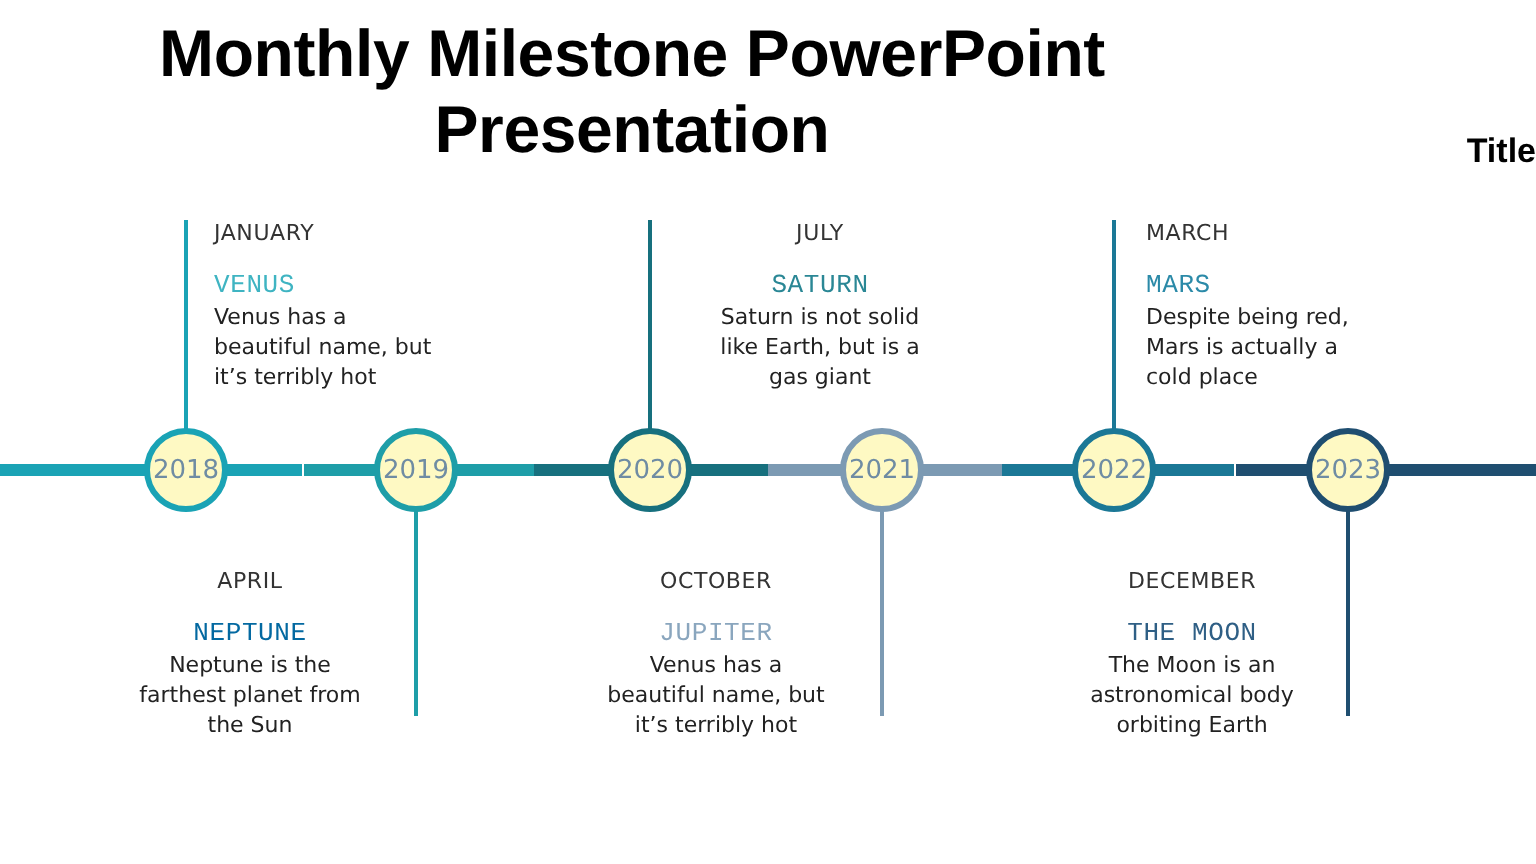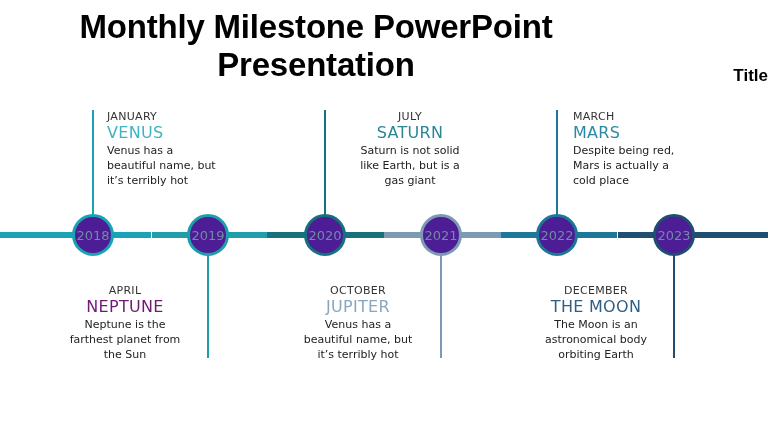--- a/index.html
+++ b/index.html
@@ -12,29 +12,29 @@
     font-family:"Liberation Sans", sans-serif; font-weight:bold; font-size:33px; color:#000;
     letter-spacing:-0.2px;
   }
   .sub-title {
     position:absolute; left:0; top:66px; width:768px; text-align:right;
     font-weight:bold; font-size:17px; color:#000;
   }
   .seg { position:absolute; top:232px; height:6px; }
   .circle {
     position:absolute; top:214px; width:36px; height:36px; border-radius:50%;
-    border:3px solid #1aa3b5; background:#4c1d95; box-sizing:content-box;
+    border:3px solid #1aa3b5; background:#fef9c3; box-sizing:content-box;
     display:flex; align-items:center; justify-content:center;
     font-family:"DejaVu Sans", sans-serif; font-size:13px; color:#6f8ca3;
   }
   .vline { position:absolute; width:2px; }
   .card { position:absolute; width:140px; font-family:"DejaVu Sans", sans-serif; }
   .card.right { text-align:center; }
   .month { font-size:11px; color:#333; letter-spacing:0.3px; }
-  .name { font-size:16px; margin-top:0; letter-spacing:0.3px; }
+  .name { font-size:13px; margin-top:12px; letter-spacing:0.3px;font-family:Liberation Mono, monospace; }
   .desc { font-size:11px; color:#222; line-height:15px; margin-top:1px; }
 </style>
 </head>
 <body>
 
 <div class="main-title">Monthly Milestone PowerPoint Presentation</div>
 <div class="sub-title">Title</div>
 
 <div class="seg" style="left:0; width:151px; background:#1aa3b5;"></div>
 <div class="seg" style="left:152px; width:115px; background:#1e9ea8;"></div>
@@ -94,21 +94,21 @@
   <div class="name" style="color:#2b8aa8;">MARS</div>
   <div class="desc">
     <div>Despite being red,</div>
     <div>Mars is actually a</div>
     <div>cold place</div>
   </div>
 </div>
 
 <div class="card right" style="left:55px; top:284px;">
   <div class="month">APRIL</div>
-  <div class="name" style="color:#701a75;">NEPTUNE</div>
+  <div class="name" style="color:#0369a1;">NEPTUNE</div>
   <div class="desc">
     <div>Neptune is the</div>
     <div>farthest planet from</div>
     <div>the Sun</div>
   </div>
 </div>
 
 <div class="card right" style="left:288px; top:284px;">
   <div class="month">OCTOBER</div>
   <div class="name" style="color:#8aa6be;">JUPITER</div>

